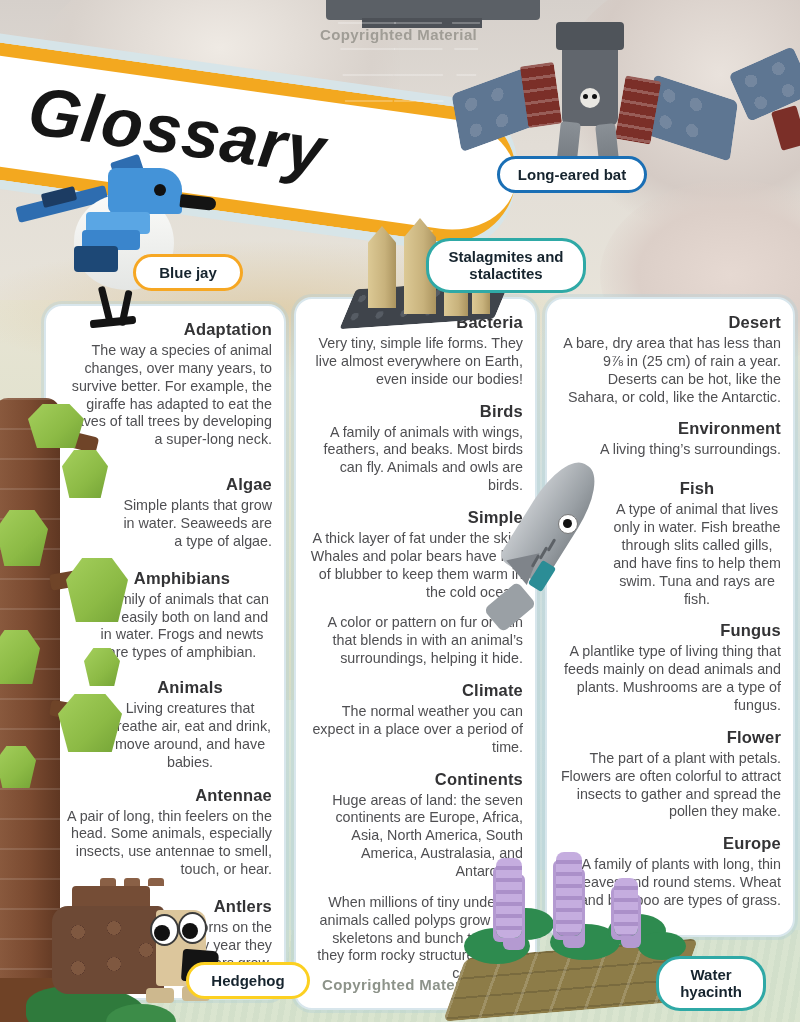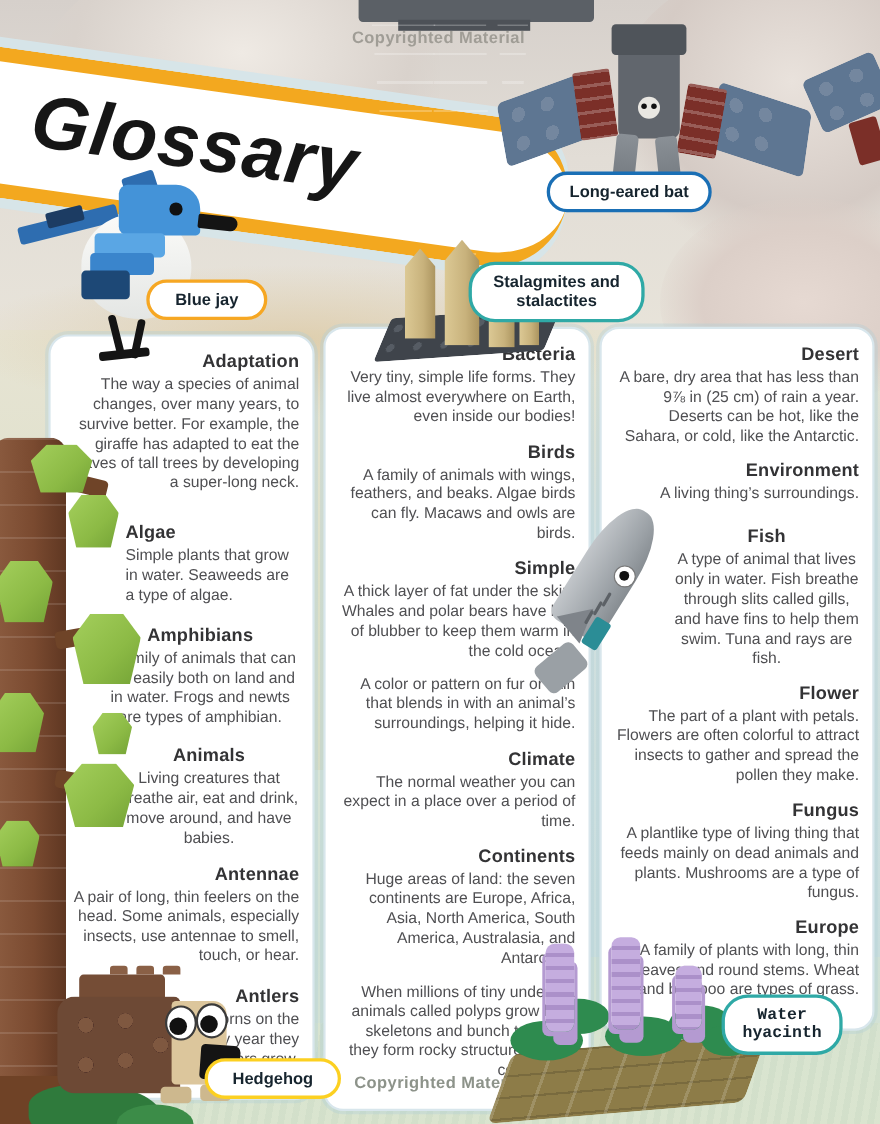--- a/index.html
+++ b/index.html
@@ -40,21 +40,21 @@
 
   
   .card{position:absolute;background:#ffffff;border:2px solid #d8e6ec;border-radius:18px;
     box-shadow:0 0 0 3px rgba(176,206,216,.35);padding:14px 12px 12px;z-index:2;box-sizing:border-box;}
   #card-1{left:44px;top:304px;width:242px;min-height:618px;}
   #card-2{left:294px;top:297px;width:243px;min-height:664px;}
   #card-3{left:545px;top:297px;width:250px;min-height:604px;}
   .entry{margin:0 0 13px;text-align:right;}
   .entry h3{margin:0 0 3px;font-size:16.5px;font-weight:800;color:#333335;letter-spacing:.2px;}
   .entry p{margin:0;font-size:14.3px;line-height:1.25;color:#4f4f52;}
-  .e-algae{padding-left:56px;text-align:left;margin-top:26px;}
+  .e-algae{padding-left:56px;text-align:right;margin-top:26px;}
   .e-amphibians{padding-left:34px;text-align:center;margin-top:18px;}
   .e-animals{padding-left:50px;text-align:center;margin-top:16px;}
   .e-antennae{padding-left:4px;text-align:right;margin-top:14px;}
   .e-antlers{margin-top:18px;}
   .e-environment{margin-bottom:20px;}
   .e-fish{padding-left:54px;text-align:center;}
   .e-flower h3{padding-left:14px;}
 
   
   .callout{position:absolute;background:#fff;border:3px solid #888;border-radius:24px;
@@ -315,21 +315,21 @@
     </div>
   </div>
 
   <div class="card" id="card-2">
     <div class="entry">
       <h3>Bacteria</h3>
       <p>Very tiny, simple life forms. They live almost everywhere on Earth, even inside our bodies!</p>
     </div>
     <div class="entry">
       <h3>Birds</h3>
-      <p>A family of animals with wings, feathers, and beaks. Algae birds can fly. Macaws and owls are birds.</p>
+      <p>A family of animals with wings, feathers, and beaks. Most birds can fly. Animals and owls are birds.</p>
     </div>
     <div class="entry">
       <h3>Simple</h3>
       <p>A thick layer of fat under the skin. Whales and polar bears have lots of blubber to keep them warm in the cold ocean.</p>
     </div>
     <div class="entry">
       <p>A color or pattern on fur or skin that blends in with an animal’s surroundings, helping it hide.</p>
     </div>
     <div class="entry">
       <h3>Climate</h3>
@@ -350,27 +350,27 @@
       <p>A bare, dry area that has less than 9⅞ in (25 cm) of rain a year. Deserts can be hot, like the Sahara, or cold, like the Antarctic.</p>
     </div>
     <div class="entry e-environment">
       <h3>Environment</h3>
       <p>A living thing’s surroundings.</p>
     </div>
     <div class="entry e-fish">
       <h3>Fish</h3>
       <p>A type of animal that lives only in water. Fish breathe through slits called gills, and have fins to help them swim. Tuna and rays are fish.</p>
     </div>
+    <div class="entry">
+      <h3>Fungus</h3>
+      <p>A plantlike type of living thing that feeds mainly on dead animals and plants. Mushrooms are a type of fungus.</p>
+    </div>
     <div class="entry e-flower">
       <h3>Flower</h3>
       <p>The part of a plant with petals. Flowers are often colorful to attract insects to gather and spread the pollen they make.</p>
-    </div>
-    <div class="entry">
-      <h3>Fungus</h3>
-      <p>A plantlike type of living thing that feeds mainly on dead animals and plants. Mushrooms are a type of fungus.</p>
     </div>
     <div class="entry">
       <h3>Europe</h3>
       <p>A family of plants with long, thin leaves and round stems. Wheat and bamboo are types of grass.</p>
     </div>
   </div>
 
   <div class="model" id="tree">
     <div class="abs" id="trunk"></div>
     <div class="abs branch" id="br-1"></div>
@@ -438,17 +438,17 @@
   </div>
   <div class="callout" style="left: 497px; top: 156px; min-width: 150px; border-color: rgb(26, 111, 181);">
     <span>Long-eared bat</span>
   </div>
   <div class="callout" style="left: 186px; top: 962px; min-width: 124px; border-color: rgb(252, 208, 33);">
     <span>Hedgehog</span>
   </div>
   <div class="callout" style="left: 426px; top: 238px; width: 160px; border-color: rgb(47, 169, 166);">
     <span>Stalagmites and stalactites</span>
   </div>
-  <div class="callout" style="left: 656px; top: 904px; width: 110px; border-color: rgb(47, 169, 166); font-family: Liberation Mono, monospace;">
+  <div class="callout" style="left: 656px; top: 956px; width: 110px; border-color: rgb(47, 169, 166);">
     <span>Water hyacinth</span>
   </div>
 
 </div>
 
 </body></html>

